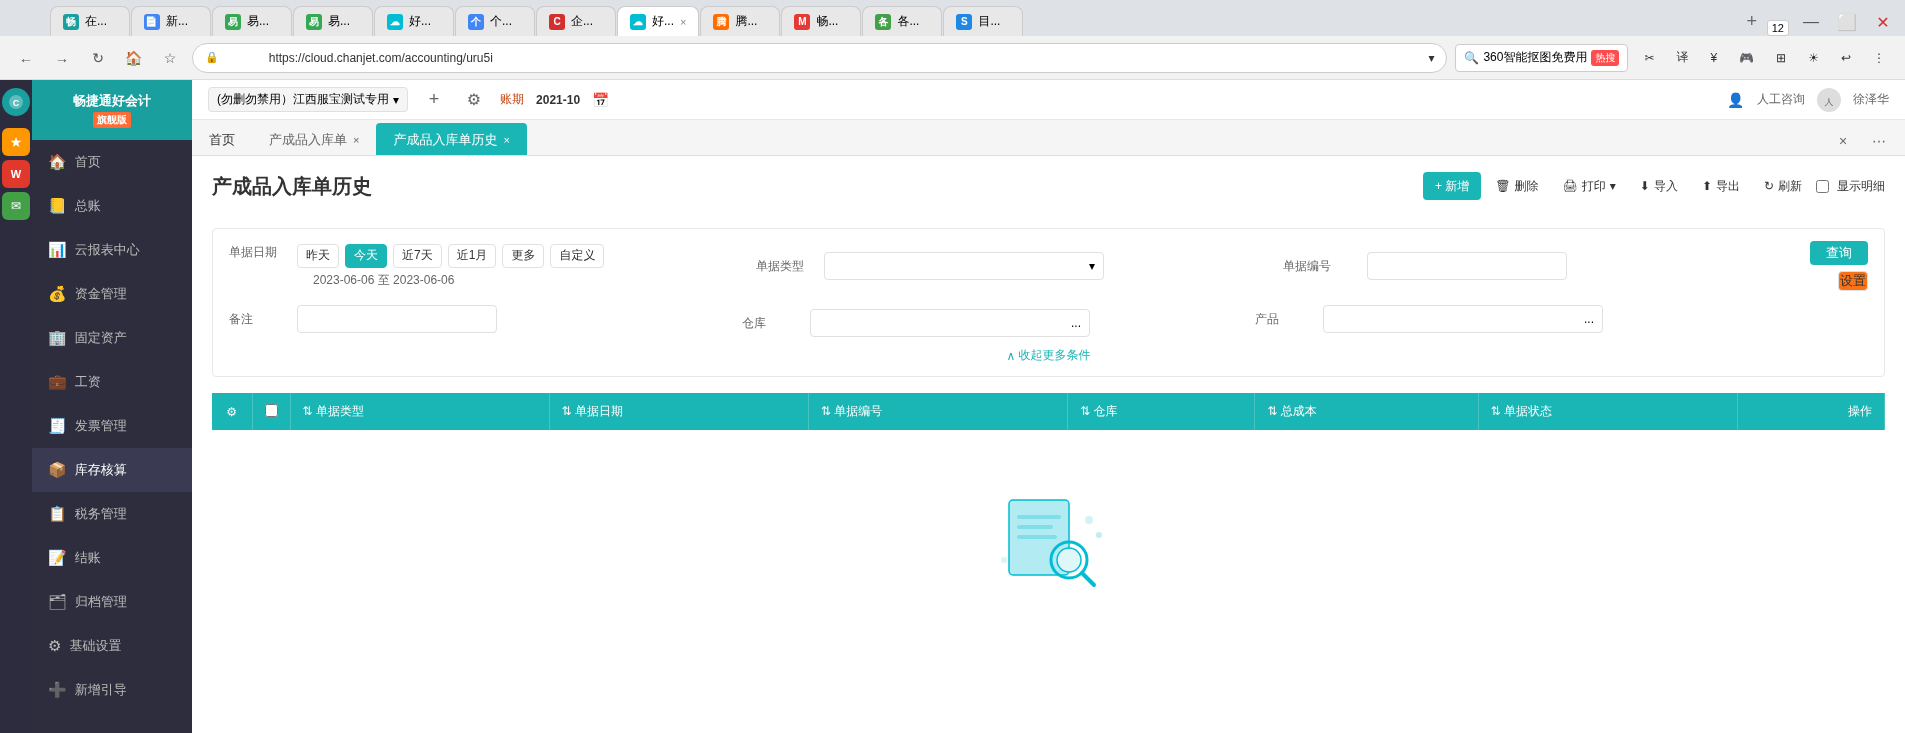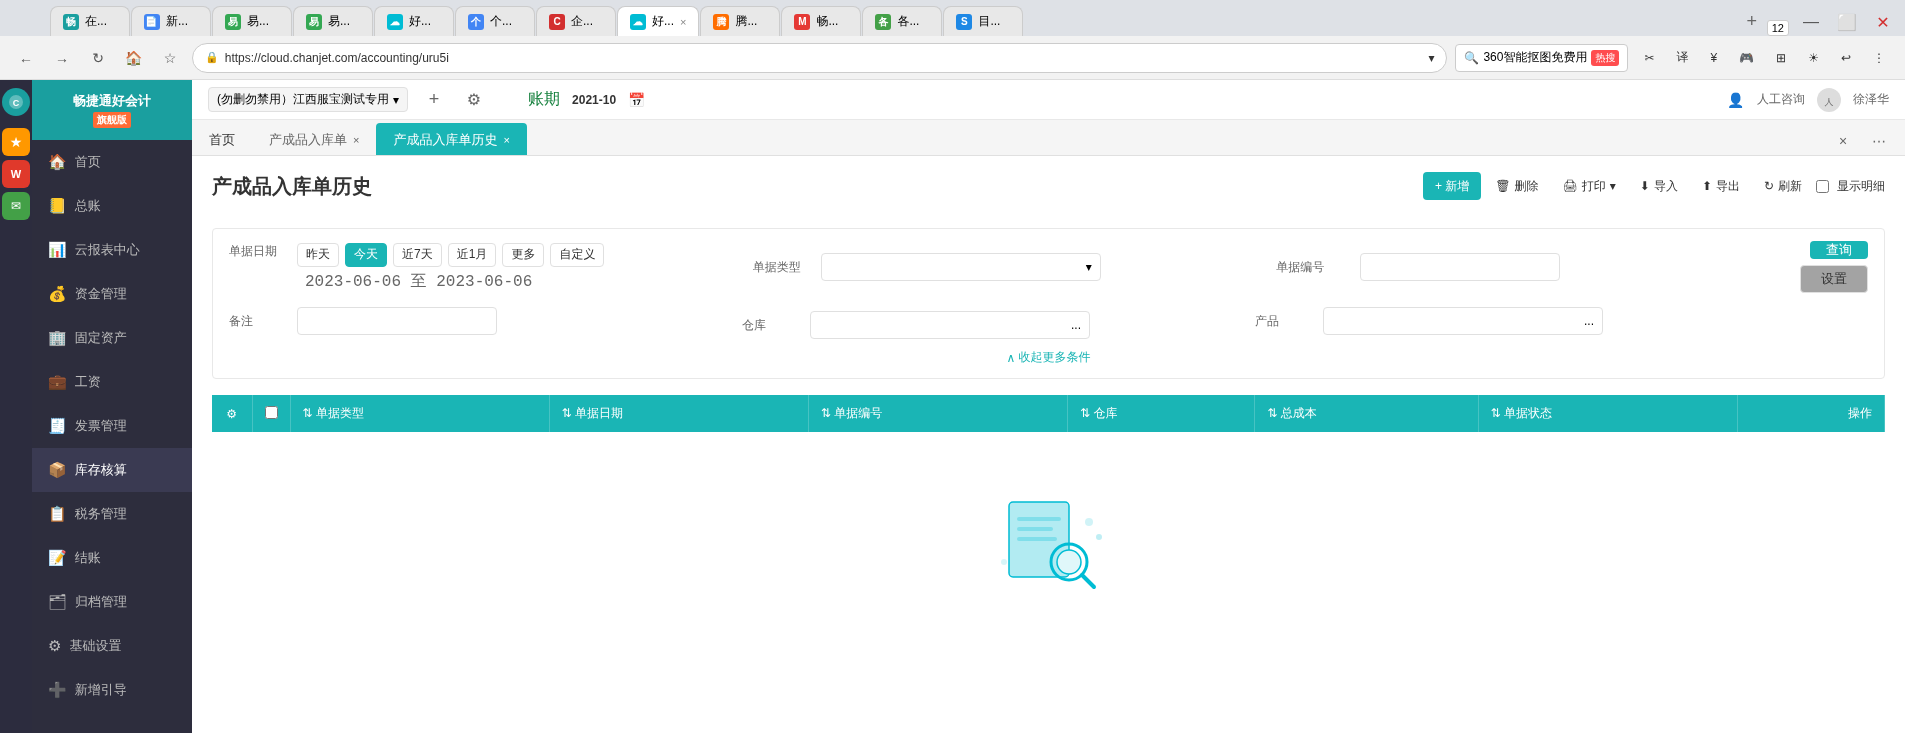--- a/index.html
+++ b/index.html
@@ -13,21 +13,21 @@
     .browser-tab-icon { width: 16px; height: 16px; border-radius: 3px; display: flex; align-items: center; justify-content: center; font-size: 10px; font-weight: bold; flex-shrink: 0; }
     .browser-tab-text { overflow: hidden; text-overflow: ellipsis; flex: 1; }
     .browser-tab-close { font-size: 11px; color: #888; cursor: pointer; flex-shrink: 0; }
     .browser-tab-new { width: 30px; height: 30px; display: flex; align-items: center; justify-content: center; font-size: 18px; color: #666; cursor: pointer; }
     .browser-tab-count { background: #fff; border: 1px solid #ccc; border-radius: 3px; padding: 1px 4px; font-size: 11px; }
 
     .browser-toolbar { height: 44px; background: #f2f2f2; display: flex; align-items: center; padding: 0 12px; gap: 8px; border-bottom: 1px solid #ddd; }
     .nav-btn { width: 28px; height: 28px; border: none; background: transparent; cursor: pointer; display: flex; align-items: center; justify-content: center; border-radius: 50%; font-size: 14px; color: #555; }
     .address-bar { flex: 1; height: 30px; background: #fff; border: 1px solid #ccc; border-radius: 15px; display: flex; align-items: center; padding: 0 12px; gap: 6px; font-size: 12px; color: #333; }
     .address-bar .lock { color: #4caf50; font-size: 11px; }
-    .address-text { flex: 1; overflow: hidden; text-overflow: ellipsis; white-space: nowrap; }
+    .address-text { flex: 1; overflow: hidden; text-overflow: ellipsis; white-space: nowrap; margin-left: 44px; }
     .toolbar-right { display: flex; align-items: center; gap: 6px; }
     .toolbar-btn { height: 28px; padding: 0 8px; background: transparent; border: none; cursor: pointer; display: flex; align-items: center; gap: 3px; font-size: 12px; color: #333; border-radius: 4px; }
     .search-box { height: 28px; background: #fff; border: 1px solid #ccc; border-radius: 4px; padding: 0 8px; display: flex; align-items: center; gap: 4px; font-size: 12px; }
     .hot-badge { background: #ff4d4f; color: #fff; font-size: 10px; padding: 1px 4px; border-radius: 3px; }
 
     
     .app-container { display: flex; flex: 1; height: calc(733px - 80px); }
     .app-sidebar-icons { width: 32px; background: #2c2c3e; display: flex; flex-direction: column; align-items: center; padding-top: 8px; gap: 4px; }
     .sidebar-icon-btn { width: 28px; height: 28px; border-radius: 6px; display: flex; align-items: center; justify-content: center; cursor: pointer; font-size: 16px; }
 
@@ -36,21 +36,21 @@
     .app-nav-header .subtitle { font-size: 10px; background: #ff6b35; padding: 1px 4px; border-radius: 2px; margin-top: 2px; }
     .nav-item { height: 44px; display: flex; align-items: center; padding: 0 16px; gap: 8px; cursor: pointer; color: #bbb; font-size: 13px; }
     .nav-item.active { background: #3a3a52; color: #fff; }
     .nav-item-icon { font-size: 15px; }
 
     .app-main { flex: 1; background: #fff; display: flex; flex-direction: column; overflow: hidden; }
 
     
     .app-topbar { height: 40px; background: #fff; border-bottom: 1px solid #e8e8e8; display: flex; align-items: center; padding: 0 16px; gap: 12px; }
     .company-selector { display: flex; align-items: center; gap: 4px; background: #f5f5f5; border: 1px solid #e0e0e0; border-radius: 4px; padding: 3px 8px; cursor: pointer; font-size: 12px; }
-    .period-label { font-size: 16px; color: #15803d; margin-left: 28px; }
+    .period-label { font-size: 12px; color: #c2410c; }
     .period-value { font-size: 12px; color: #333; font-weight: bold; }
     .topbar-right { margin-left: auto; display: flex; align-items: center; gap: 12px; font-size: 12px; color: #666; }
     .user-avatar { width: 24px; height: 24px; background: #ddd; border-radius: 50%; display: flex; align-items: center; justify-content: center; font-size: 11px; }
 
     
     .page-tabs { height: 36px; background: #f5f5f5; border-bottom: 1px solid #e0e0e0; display: flex; align-items: flex-end; padding-left: 0; }
     .page-tab { height: 32px; padding: 0 16px; display: flex; align-items: center; gap: 6px; cursor: pointer; font-size: 13px; color: #666; border: 1px solid transparent; border-bottom: none; }
     .page-tab.active { background: #1ab5b5; color: #fff; border-radius: 4px 4px 0 0; }
     .page-tab-close { font-size: 11px; cursor: pointer; }
     .home-tab { color: #333; }
@@ -65,28 +65,28 @@
     .action-btn-primary { background: #1ab5b5; color: #fff; border-radius: 4px; height: 28px; padding: 0 12px; border: none; cursor: pointer; font-size: 12px; }
     .display-toggle { display: flex; align-items: center; gap: 4px; font-size: 12px; color: #333; }
 
     
     .filter-section { border: 1px solid #e8e8e8; border-radius: 4px; padding: 12px 16px; margin-bottom: 16px; }
     .filter-row { display: flex; align-items: center; gap: 16px; margin-bottom: 10px; }
     .filter-label { font-size: 12px; color: #666; white-space: nowrap; width: 60px; }
     .filter-date-group { display: flex; align-items: center; gap: 6px; }
     .date-btn { height: 24px; padding: 0 8px; background: transparent; border: 1px solid #e0e0e0; border-radius: 4px; cursor: pointer; font-size: 12px; color: #333; }
     .date-btn.active { background: #1ab5b5; color: #fff; border-color: #1ab5b5; }
-    .date-range { font-size: 16px; color: #666; margin-left: 8px; font-family: Liberation Mono, monospace; }
+    .date-range { font-size: 12px; color: #666; margin-left: 16px; }
     .filter-type-select { min-width: 200px; height: 28px; border: 1px solid #e0e0e0; border-radius: 4px; padding: 0 8px; display: flex; align-items: center; justify-content: space-between; cursor: pointer; font-size: 12px; }
     .filter-input { height: 28px; border: 1px solid #e0e0e0; border-radius: 4px; padding: 0 8px; font-size: 12px; width: 200px; }
     .filter-note-input { height: 28px; border: 1px solid #e0e0e0; border-radius: 4px; padding: 0 8px; font-size: 12px; width: 200px; }
     .filter-warehouse-select { min-width: 200px; height: 28px; border: 1px solid #e0e0e0; border-radius: 4px; padding: 0 8px; display: flex; align-items: center; justify-content: space-between; cursor: pointer; font-size: 12px; }
     .filter-product-select { min-width: 200px; height: 28px; border: 1px solid #e0e0e0; border-radius: 4px; padding: 0 8px; display: flex; align-items: center; justify-content: space-between; cursor: pointer; font-size: 12px; }
-    .query-btn { background: #1ab5b5; color: #fff; border: none; border-radius: 4px; height: 18px; padding: 0 16px; cursor: pointer; font-size: 13px; }
-    .setting-btn { background: #a3a3a3; color: #333; border: 1px solid #e0e0e0; border-radius: 4px; height: 28px; padding: 0 20px; cursor: pointer; font-size: 13px; }
+    .query-btn { background: #1ab5b5; color: #fff; border: none; border-radius: 4px; height: 24px; padding: 0 16px; cursor: pointer; font-size: 13px; }
+    .setting-btn { background: #f97316; color: #333; border: 1px solid #e0e0e0; border-radius: 4px; height: 20px; padding: 0 1px; cursor: pointer; font-size: 13px; }
     .collapse-btn { background: transparent; border: none; cursor: pointer; font-size: 12px; color: #1ab5b5; display: flex; align-items: center; gap: 3px; width: 100%; justify-content: center; margin-top: 8px; }
 
     
     .data-table { width: 100%; border-collapse: collapse; }
     .table-header { background: #1ab5b5; color: #fff; }
     .table-header th { padding: 10px 12px; font-size: 12px; font-weight: normal; text-align: left; white-space: nowrap; border-right: 1px solid rgba(255,255,255,0.2); }
     .table-header th:first-child { width: 40px; text-align: center; }
     .th-checkbox { width: 30px; }
     .th-gear { width: 30px; text-align: center; }
     .empty-state { text-align: center; padding: 60px 20px; color: #999; }

